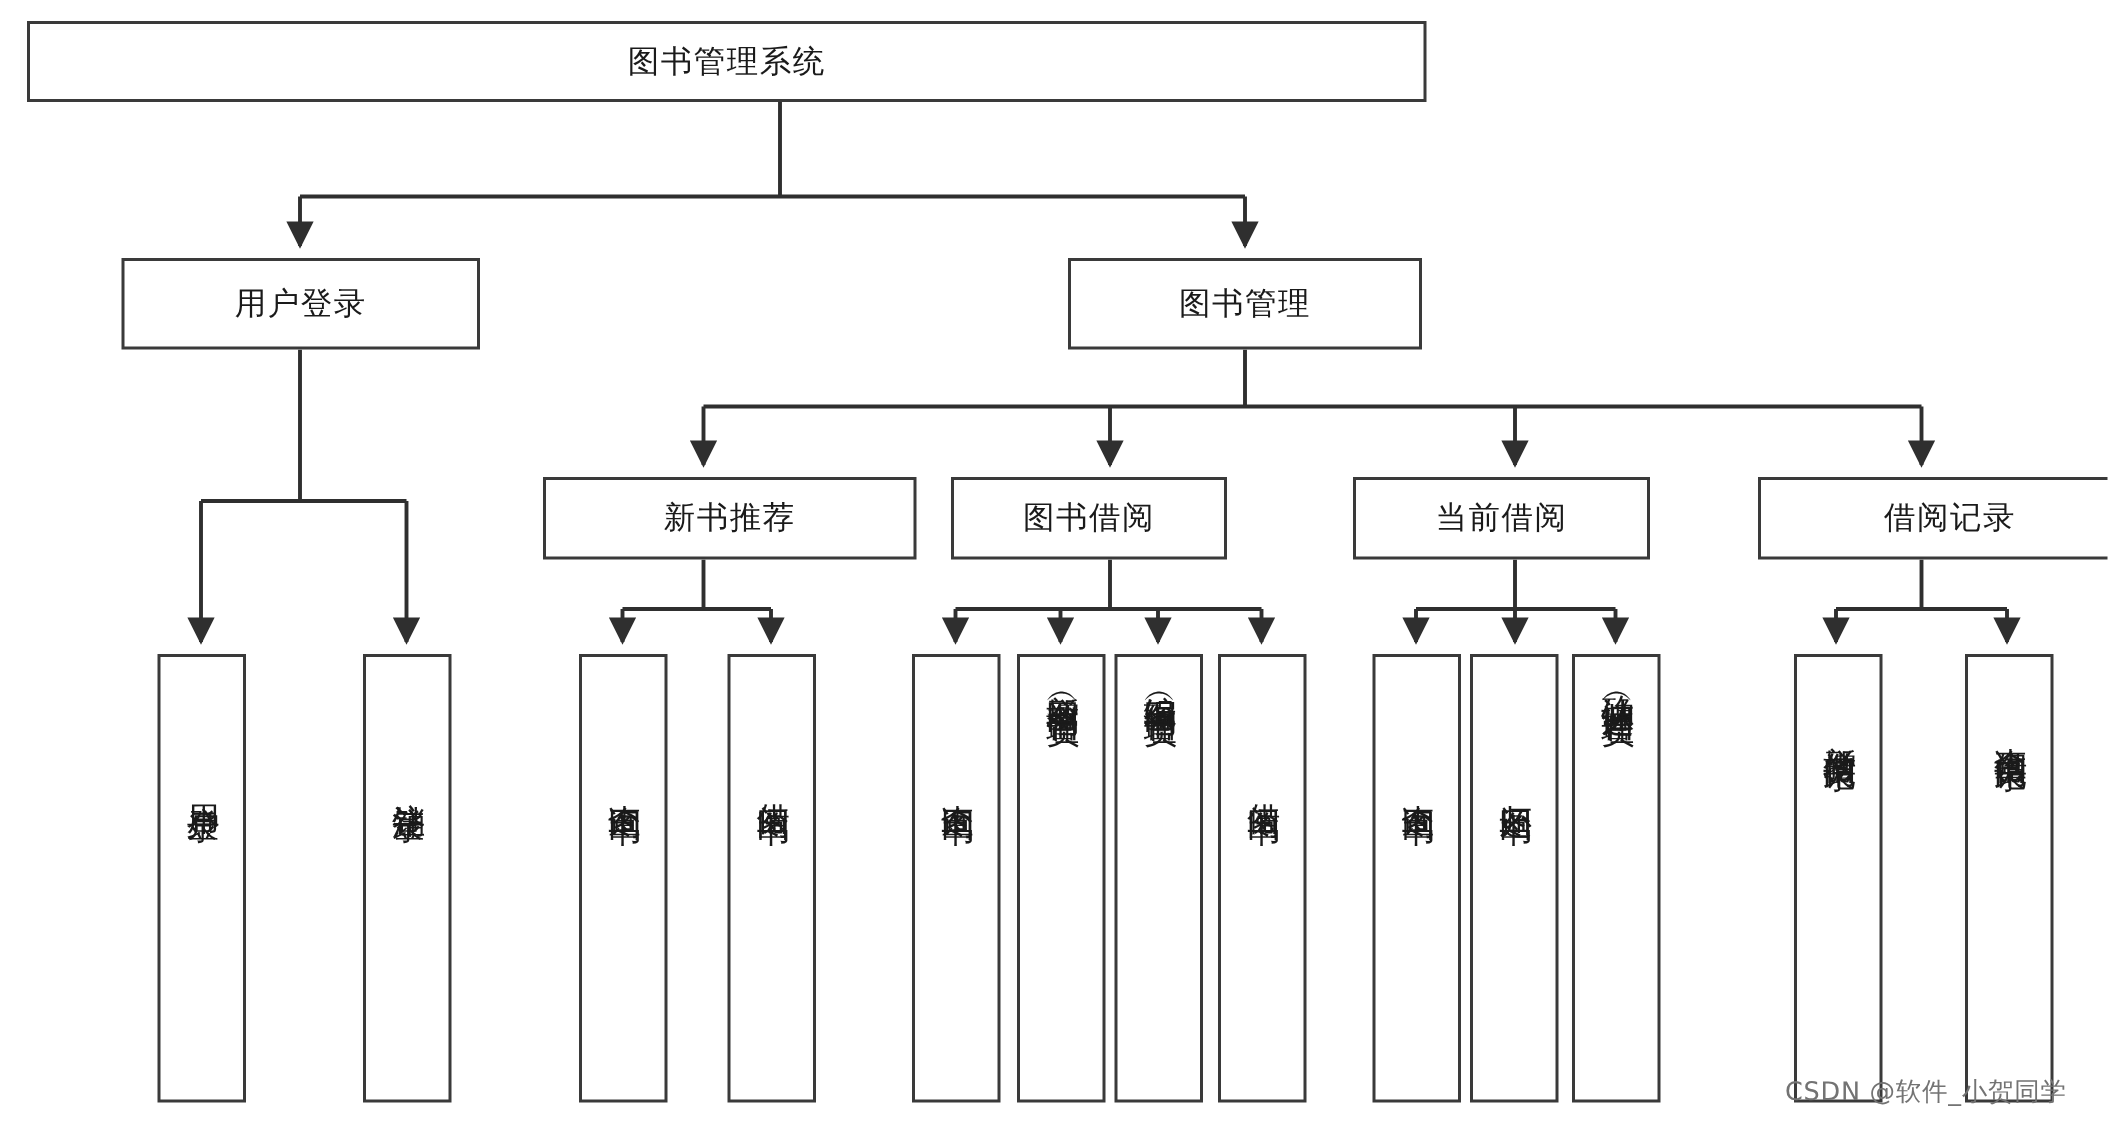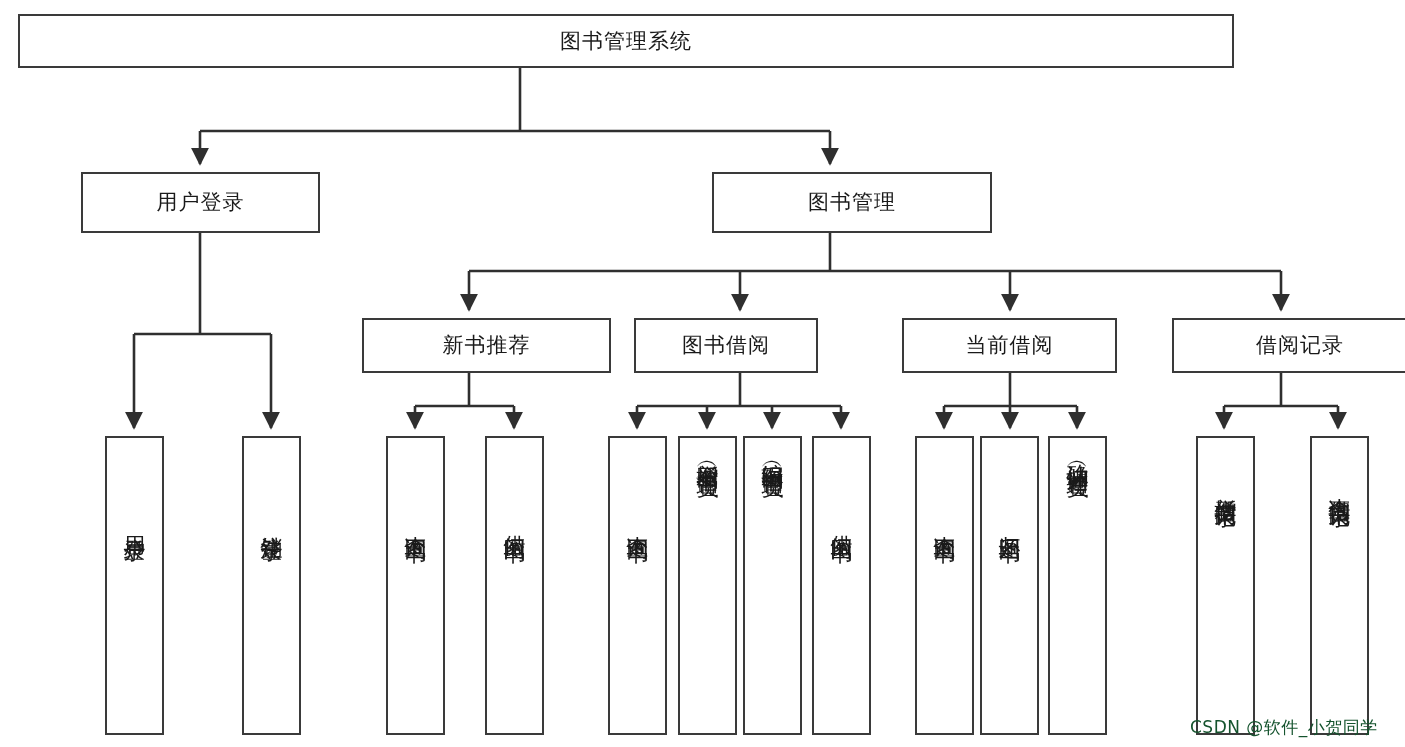--- a/index.html
+++ b/index.html
@@ -36,21 +36,21 @@
     writing-mode:vertical-rl;
     text-orientation:upright;
     letter-spacing:2px;
     font-size:22px;
     line-height:1;
     white-space:nowrap;
     text-align:center;
   }
   .watermark{
     position:absolute;
-    color:#14532d;
+    color:#737373;
     font-size:17px;
     letter-spacing:0.5px;
     white-space:nowrap;
     user-select:none;
   }
 </style>
 </head>
 <body>
 
 <div id="diagram-root">
@@ -99,38 +99,38 @@
       <path d="M 1010 406 L 1010 428" marker-end="url(#arrow)"></path>
       <path d="M 1077 406 L 1077 428" marker-end="url(#arrow)"></path>
 
       <path d="M 1281 373 L 1281 406"></path>
       <path d="M 1224 406 L 1338 406"></path>
       <path d="M 1224 406 L 1224 428" marker-end="url(#arrow)"></path>
       <path d="M 1338 406 L 1338 428" marker-end="url(#arrow)"></path>
     </g>
   </svg>
 
-  <div class="node" style="left:18px;top:14px;width:1216px;height:54px;align-items:center;">
+  <div class="node" style="left:18px;top:14px;width:933px;height:54px;align-items:center;">
     <span class="label">图书管理系统</span>
   </div>
 
   <div class="node" style="left:81px;top:172px;width:239px;height:61px;">
     <span class="label">用户登录</span>
   </div>
-  <div class="node" style="left:712px;top:172px;width:280px;height:61px;">
+  <div class="node" style="left:712px;top:172px;width:236px;height:61px;">
     <span class="label">图书管理</span>
   </div>
 
   <div class="node" style="left:362px;top:318px;width:249px;height:55px;">
     <span class="label">新书推荐</span>
   </div>
   <div class="node" style="left:634px;top:318px;width:184px;height:55px;">
     <span class="label">图书借阅</span>
   </div>
-  <div class="node" style="left:902px;top:318px;width:215px;height:55px;">
+  <div class="node" style="left:902px;top:318px;width:198px;height:55px;">
     <span class="label">当前借阅</span>
   </div>
   <div class="node" style="left:1172px;top:318px;width:256px;height:55px;">
     <span class="label">借阅记录</span>
   </div>
 
   <div class="node vertical" style="left:105px;top:436px;width:59px;height:299px;padding-top:80px;">
     <span class="label">用户登录</span>
   </div>
   <div class="node vertical" style="left:242px;top:436px;width:59px;height:299px;padding-top:80px;">

